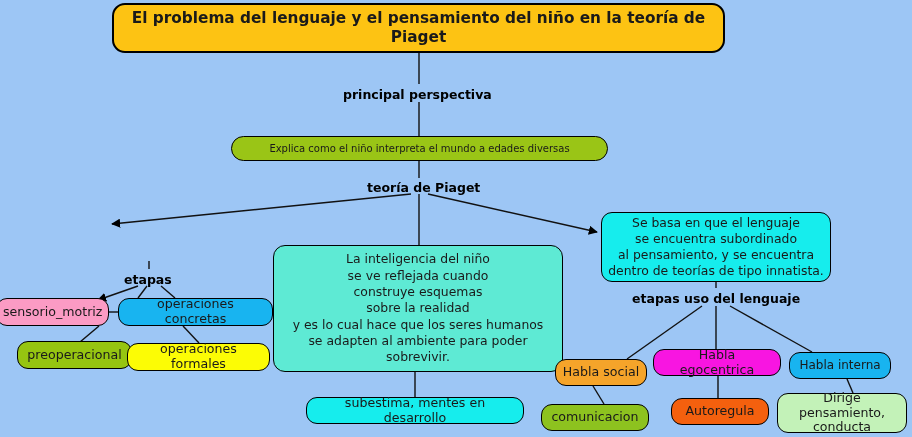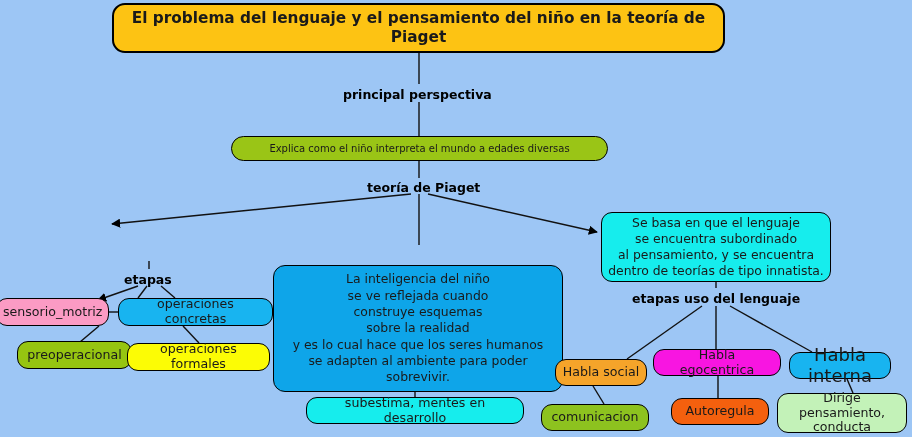--- a/index.html
+++ b/index.html
@@ -122,21 +122,21 @@
     font-size: 12.6px;
   }
   #n-hablaego {
     left: 653px; top: 349px; width: 128px; height: 27px;
     background: #F815E1;
     font-size: 12.6px;
   }
   #n-hablainterna {
     left: 789px; top: 352px; width: 102px; height: 27px;
     background: #18B4F0;
-    font-size: 18px;
+    font-size: 12px;
   }
   #n-comunicacion {
     left: 541px; top: 404px; width: 108px; height: 27px;
     background: #8DC21F;
     font-size: 12.6px;
   }
   #n-autoregula {
     left: 671px; top: 398px; width: 98px; height: 27px;
     background: #F4600E;
     font-size: 12.6px;
@@ -207,21 +207,21 @@
 
   <div class="label" id="l-principal">principal perspectiva</div>
 
   <div class="node" id="n-explica" style="background: rgb(154, 197, 22);">
     <span>Explica como el niño interpreta el mundo a edades diversas</span>
   </div>
 
   <div class="label" id="l-teoria">teoría de Piaget</div>
 
 
-  <div class="node" id="n-inteligencia" style="background: #0ea5e9; margin-top: 20px;">
+  <div class="node" id="n-inteligencia" style="background: #5eead4;">
     <span>La inteligencia del niño<br>se ve reflejada cuando<br>construye esquemas<br>sobre la realidad<br>y es lo cual hace que los seres humanos<br>se adapten al ambiente para poder sobrevivir.</span>
   </div>
 
   <div class="node" id="n-sebasa" style="background: rgb(22, 237, 237);">
     <span>Se basa en que el lenguaje<br>se encuentra subordinado<br>al pensamiento, y se encuentra<br>dentro de teorías de tipo innatista.</span>
   </div>
 
   <div class="label" id="l-etapas">etapas</div>
 
   <div class="node" id="n-sensorio" style="background: rgb(251, 155, 196);">

